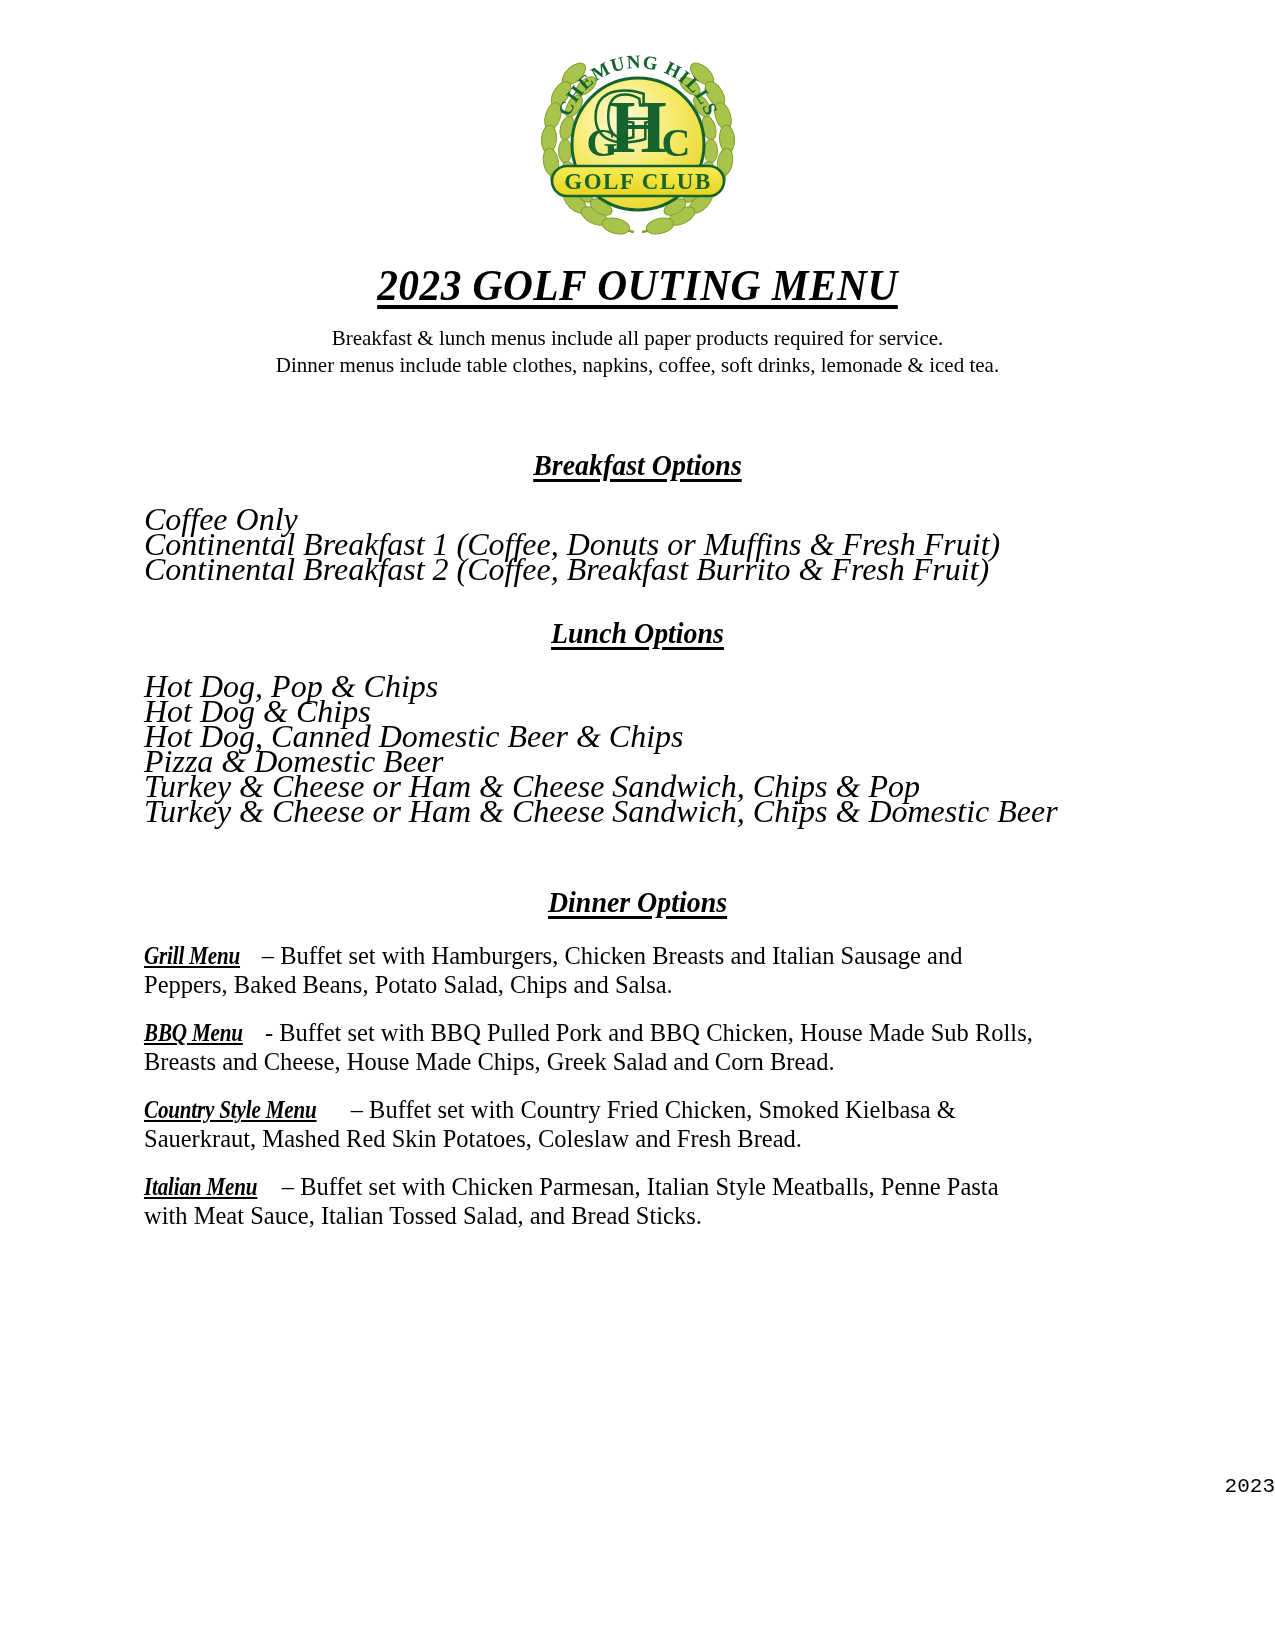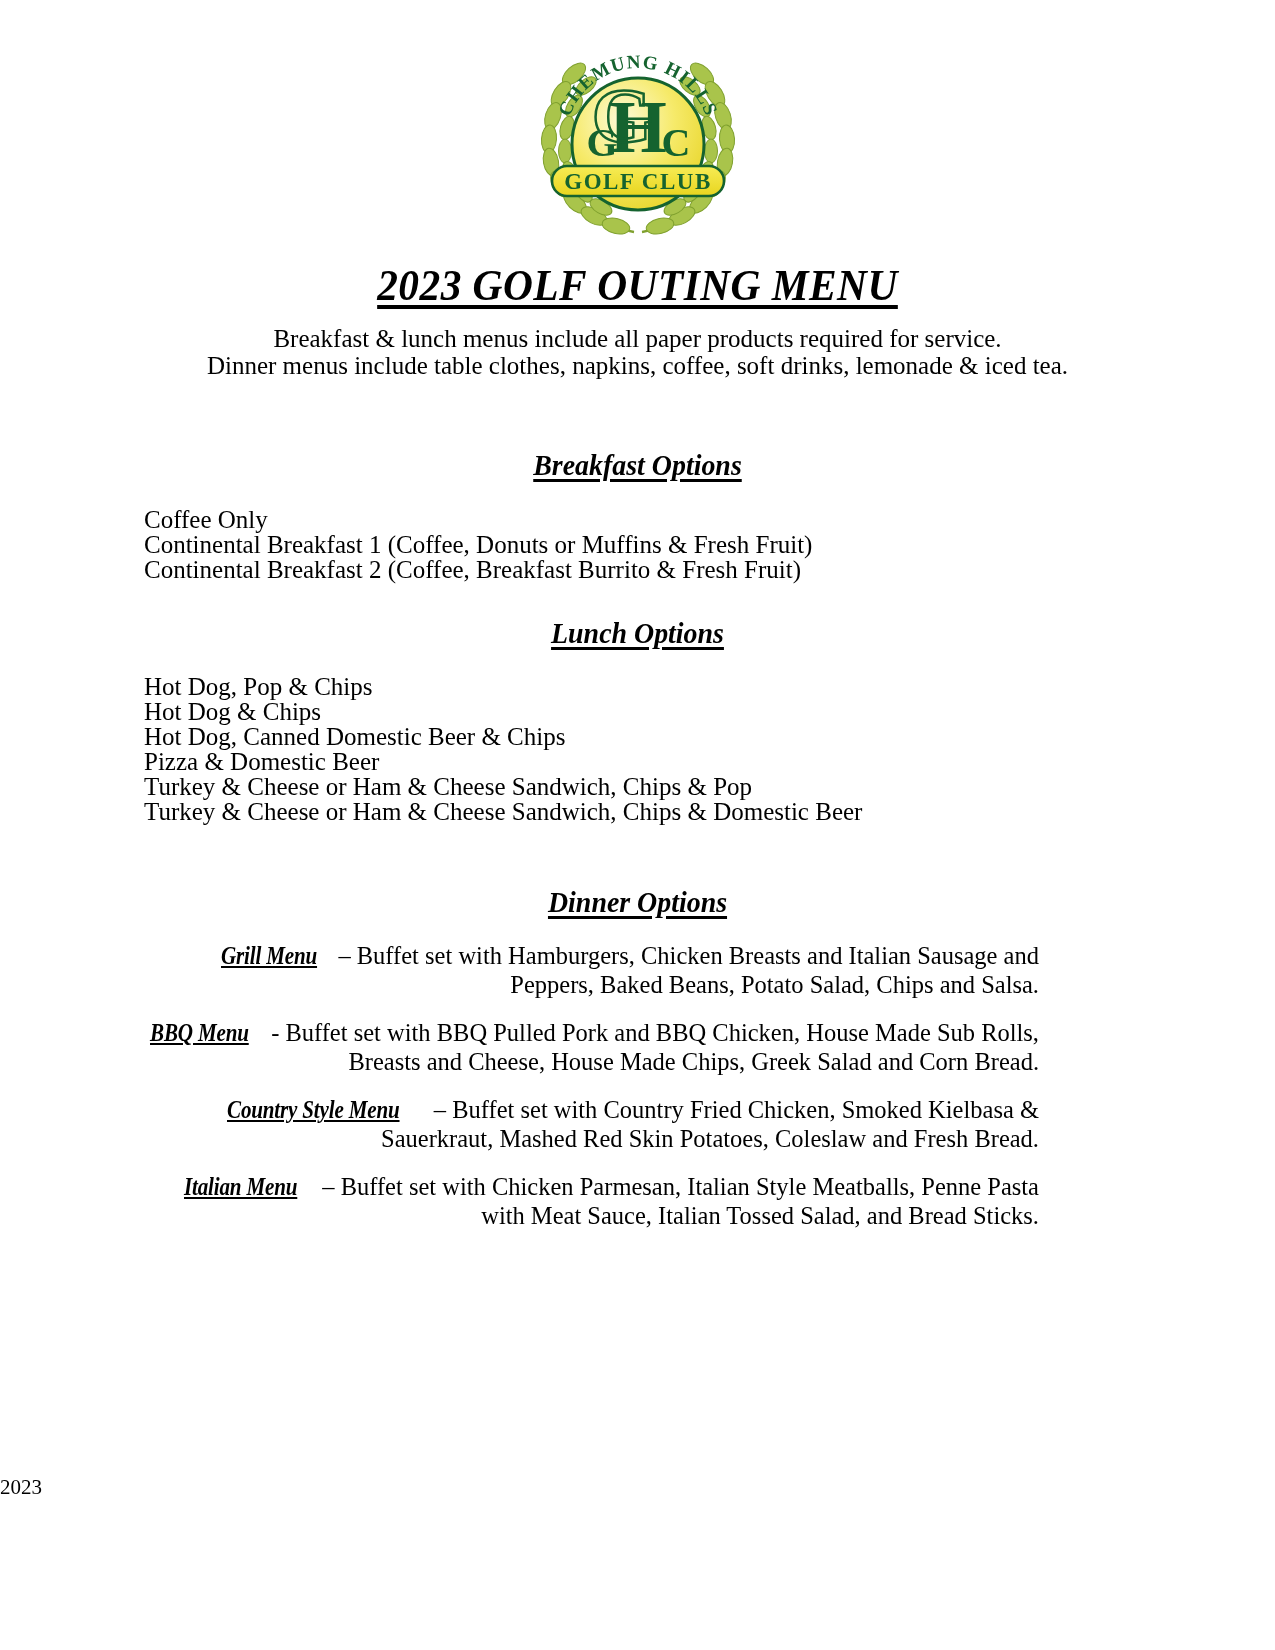--- a/index.html
+++ b/index.html
@@ -53,21 +53,21 @@
     transform: scaleX(0.92);
   }
 
   
   .intro {
     position: absolute;
     left: 120px;
     width: 1035px;
     top: 325px;
     text-align: center;
-    font-size: 25px;
+    font-size: 21px;
     line-height: 27px;
   }
   .intro div { white-space: nowrap; }
 
   
   .section-heading {
     position: absolute;
     left: 0;
     right: 0;
     text-align: center;
@@ -81,60 +81,62 @@
   }
   #heading-breakfast { top: 448px; }
   #heading-lunch     { top: 616px; }
   #heading-dinner    { top: 885px; }
 
   
   .list-block {
     position: absolute;
     left: 144px;
     width: 1000px;
-    font-size: 25px;
+    font-size: 32px;
     line-height: 25px;
+    font-style: italic;
   }
   .list-block .row { white-space: nowrap; }
   #list-breakfast { top: 507px; }
   #list-lunch     { top: 674px; }
 
   
   #dinner-entries {
     position: absolute;
     left: 144px;
     width: 895px;
     top: 941px;
     font-size: 24.5px;
     line-height: 29px;
   }
   .dinner-entry {
     margin-bottom: 19px;
-    text-align: right;
+    text-align: left;
   }
   .dinner-entry .menu-name {
     font-weight: bold;
     font-style: italic;
     text-decoration: underline;
     text-underline-offset: 2px;
     text-decoration-thickness: 2px;
     display: inline-block;
     transform: scaleX(0.86);
     transform-origin: left center;
     letter-spacing: -0.2px;
   }
 
   
   .footer {
     position: absolute;
     left: 0;
     right: 0;
     top: 1475px;
-    text-align: left;
+    text-align: right;
     font-size: 21px;
+    font-family: Liberation Mono, monospace;
   }
 </style>
 </head>
 <body>
 
 <div class="page">
 
   <div class="logo-wrap">
     <div class="logo">
       <svg viewBox="0 0 216 200" xmlns="http://www.w3.org/2000/svg" aria-hidden="true">

